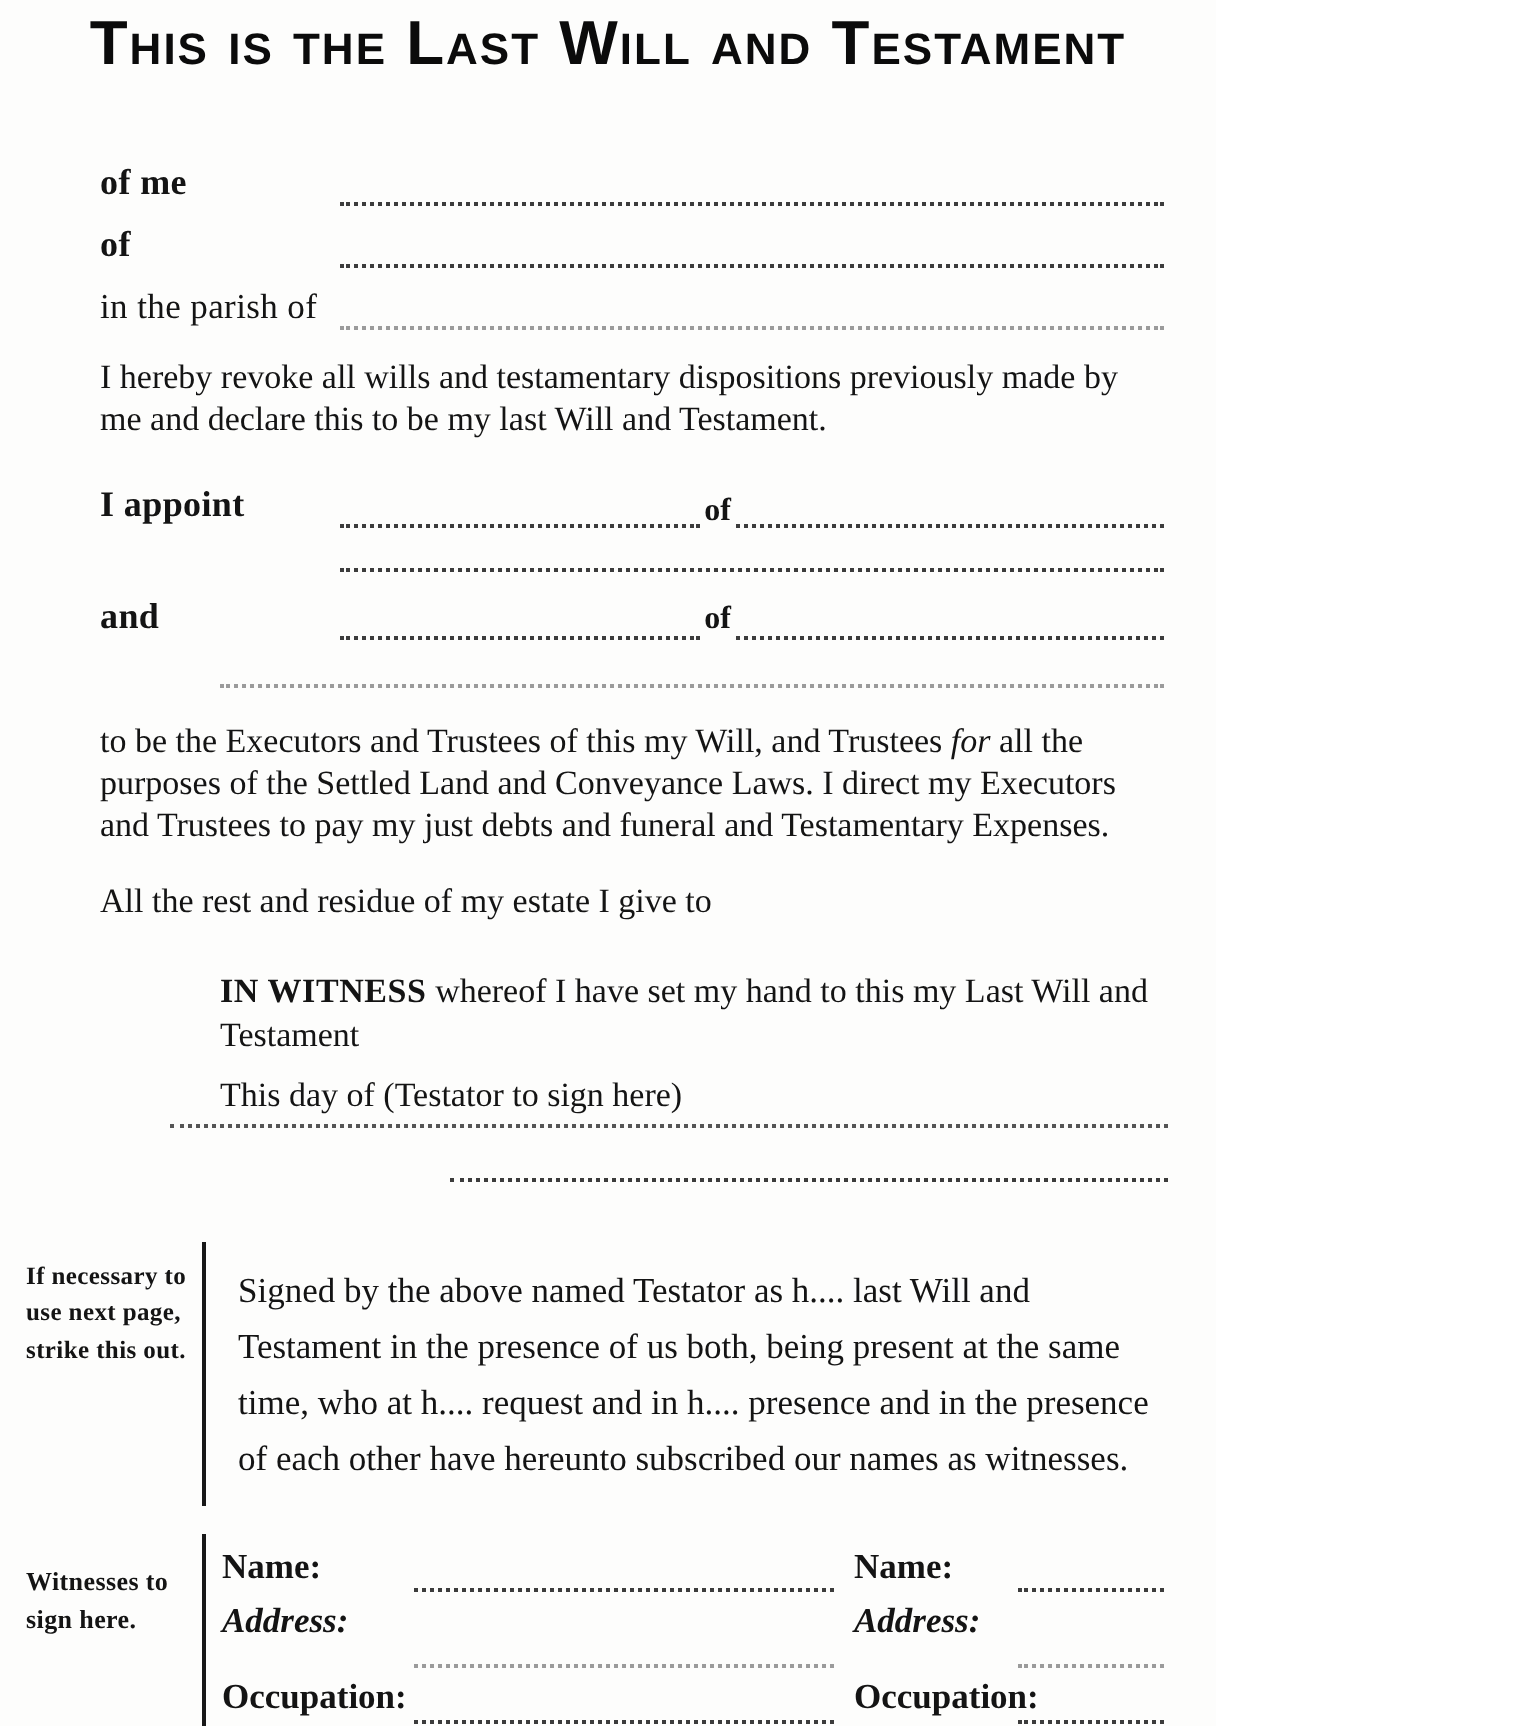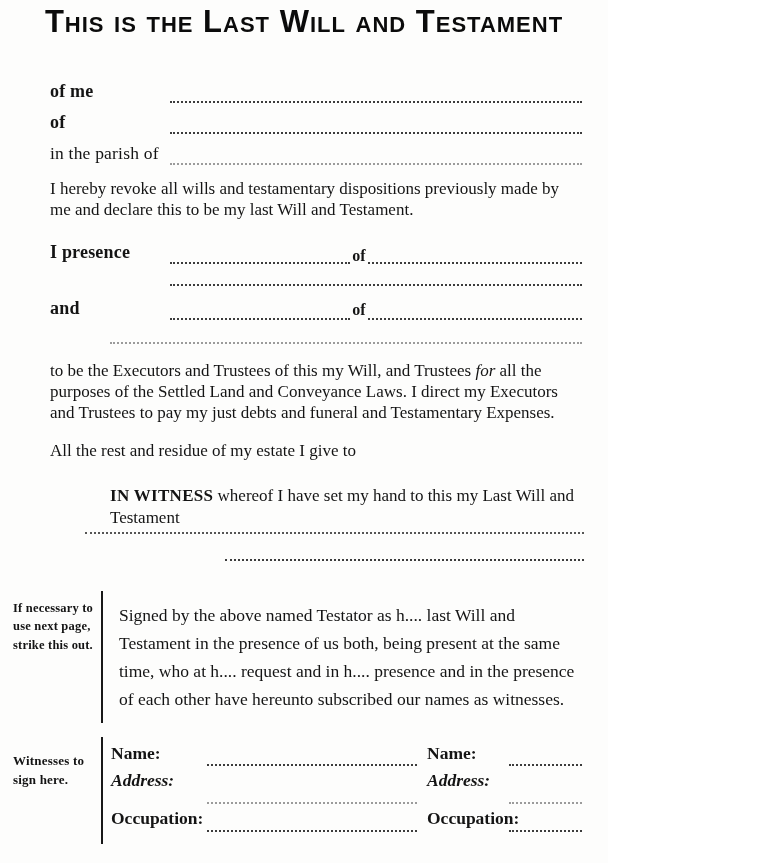--- a/index.html
+++ b/index.html
@@ -91,21 +91,21 @@
     <div class="frow">
       <span class="flabel reg">in the parish of</span>
       <span class="dotline light"></span>
     </div>
   </div>
 
   <div class="para">I hereby revoke all wills  and testamentary dispositions previously made by me and declare this to be my last Will and Testament.</div>
 
   <div class="appoint">
     <div class="arow">
-      <span class="flabel">I presence</span>
+      <span class="flabel">I appoint</span>
       <span class="dotline seg1"></span>
       <span class="ofmid">of</span>
       <span class="dotline seg2"></span>
     </div>
   </div>
   <div class="standalone"></div>
   <div class="appoint" style="margin-top:4px;">
     <div class="arow">
       <span class="flabel">and</span>
       <span class="dotline seg1"></span>
@@ -115,20 +115,21 @@
   </div>
   <div class="standalone wide light"></div>
 
   <div class="para" style="margin-top:16px;"><span>to be the Executors and Trustees of this my Will,  and Trustees </span><span class="em">for</span><span> all the purposes of the Settled Land and Conveyance Laws. I direct my Executors and Trustees to pay my just debts and funeral and Testamentary Expenses.</span></div>
 
 
   <div class="para residue">All  the rest and residue of my estate I give to</div>
 
   <div class="witness-clause"><span class="bold-lead">IN WITNESS</span><span> whereof I have set my hand to this my Last Will and Testament</span></div>
 
+  <div class="witness-clause dayline">This day of (Testator to sign here)</div>
   <div class="sign-underline"></div>
 
   <div class="center-line"></div>
 
   <div class="ruled-block attestation-block">
     <div class="margin-note">If necessary to use next page, strike this out.</div>
     <div class="vrule"></div>
     <div class="attestation-text">Signed by the above named Testator as h.... last Will and Testament in the presence of us both, being present at the same time, who at h.... request and in h.... presence and in the presence of each other have hereunto subscribed our names as witnesses.</div>
   </div>
 

